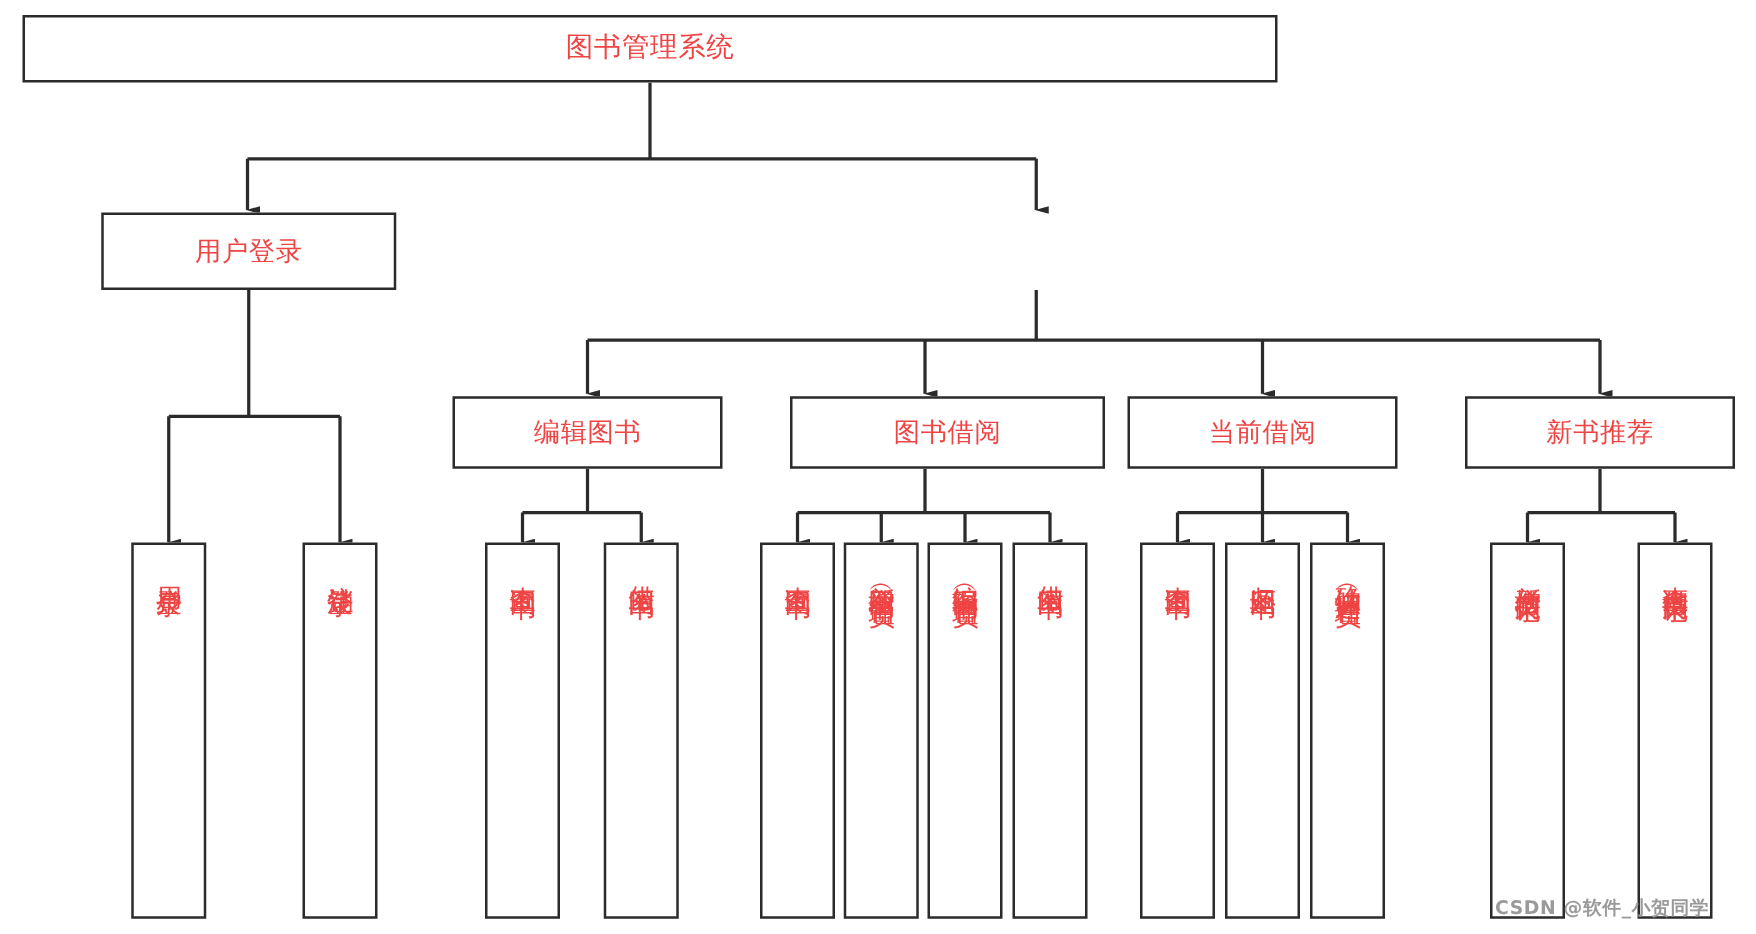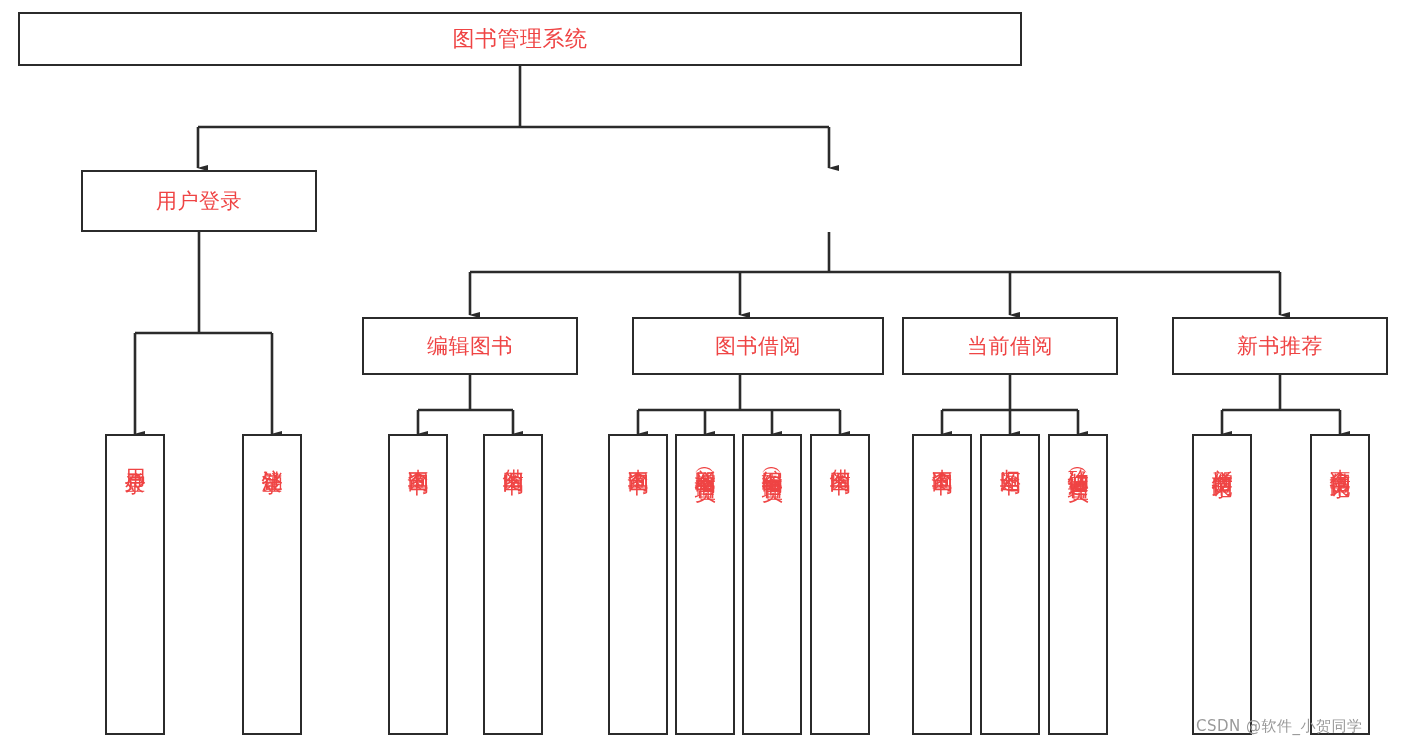--- a/index.html
+++ b/index.html
@@ -57,20 +57,21 @@
     letter-spacing: 2px;
     white-space: nowrap;
     margin: 0 auto;
   }
   .watermark {
     position: absolute;
     font-size: 15px;
     color: #9a9a9a;
     white-space: nowrap;
     letter-spacing: 0.5px;
+    font-weight: bold;
   }
 </style>
 </head>
 <body>
 
 <div id="canvas">
 
   <svg class="wires" viewBox="0 0 1405 747">
     <defs>
       <marker id="arrow" markerWidth="10" markerHeight="12" refX="3" refY="10" orient="auto" markerUnits="userSpaceOnUse">

